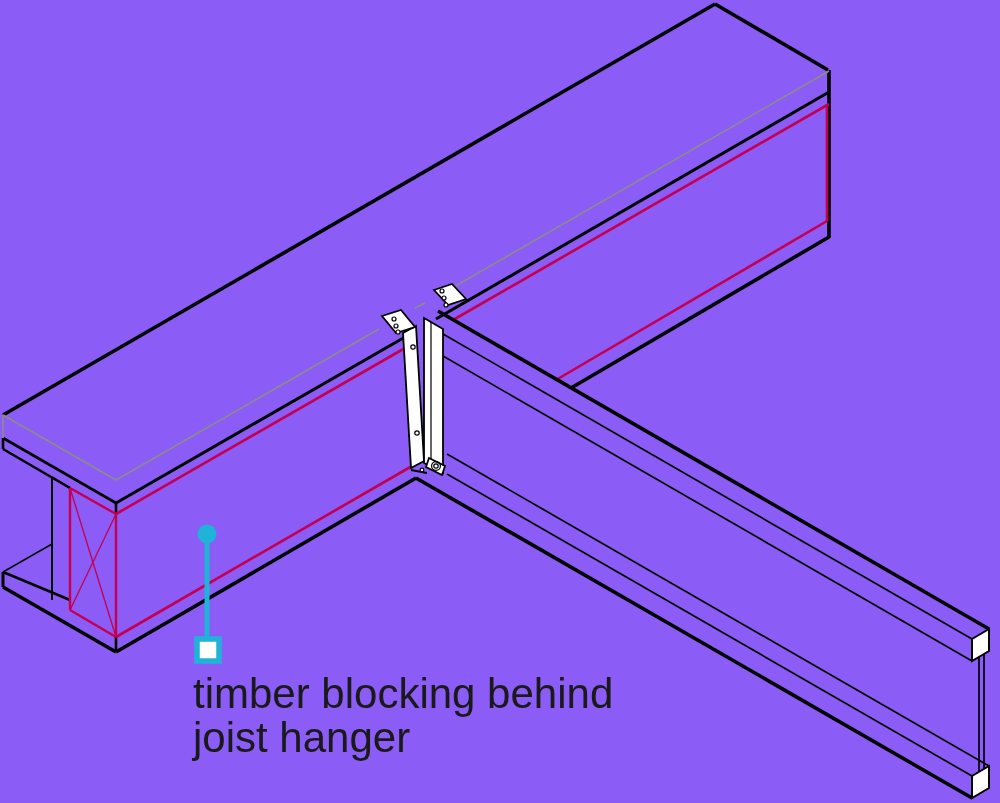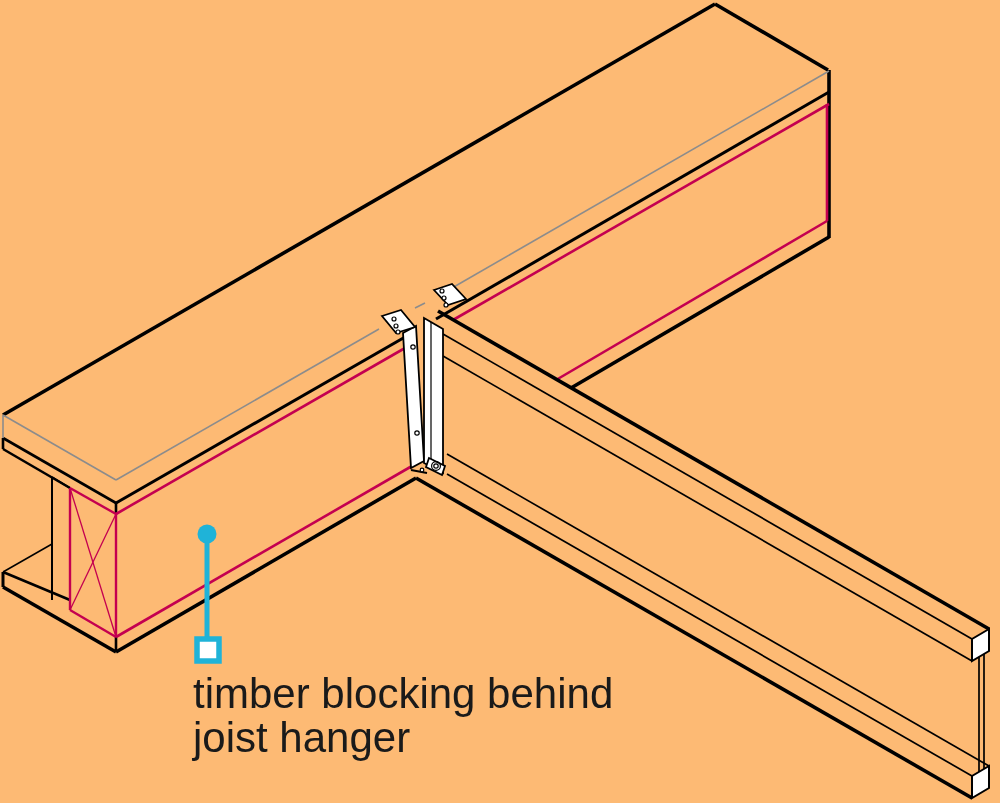--- a/index.html
+++ b/index.html
@@ -1,16 +1,16 @@
 <!DOCTYPE html>
 <html style="--outline: #000000; --blocking-highlight: #c40050; --leader: #1fb3d8; --secondary-edge: #8c8c8c; --label-text: #1a1a1a;"><head>
 <meta charset="utf-8">
 <style>
   html,body{margin:0;padding:0;background:#fff;}
-  .stage{position:relative;width:1000px;height:803px;background:#fdba74;overflow:hidden;
+  .stage{position:relative;width:1000px;height:803px;background:#8b5cf6;overflow:hidden;
          font-family:"Liberation Sans", sans-serif;}
   svg{position:absolute;left:0;top:0;}
 
   
   .blk-heavy{stroke:var(--outline);stroke-width:3.6;fill:none;}
   .blk-med  {stroke:var(--outline);stroke-width:2.6;fill:none;}
   .blk-med2 {stroke:var(--outline);stroke-width:3.0;fill:none;}
   .blk-thin {stroke:var(--outline);stroke-width:1.5;fill:none;}
   .blk-web  {stroke:var(--outline);stroke-width:2.0;fill:none;}
   .gray     {stroke:var(--secondary-edge);stroke-width:1.6;fill:none;}

